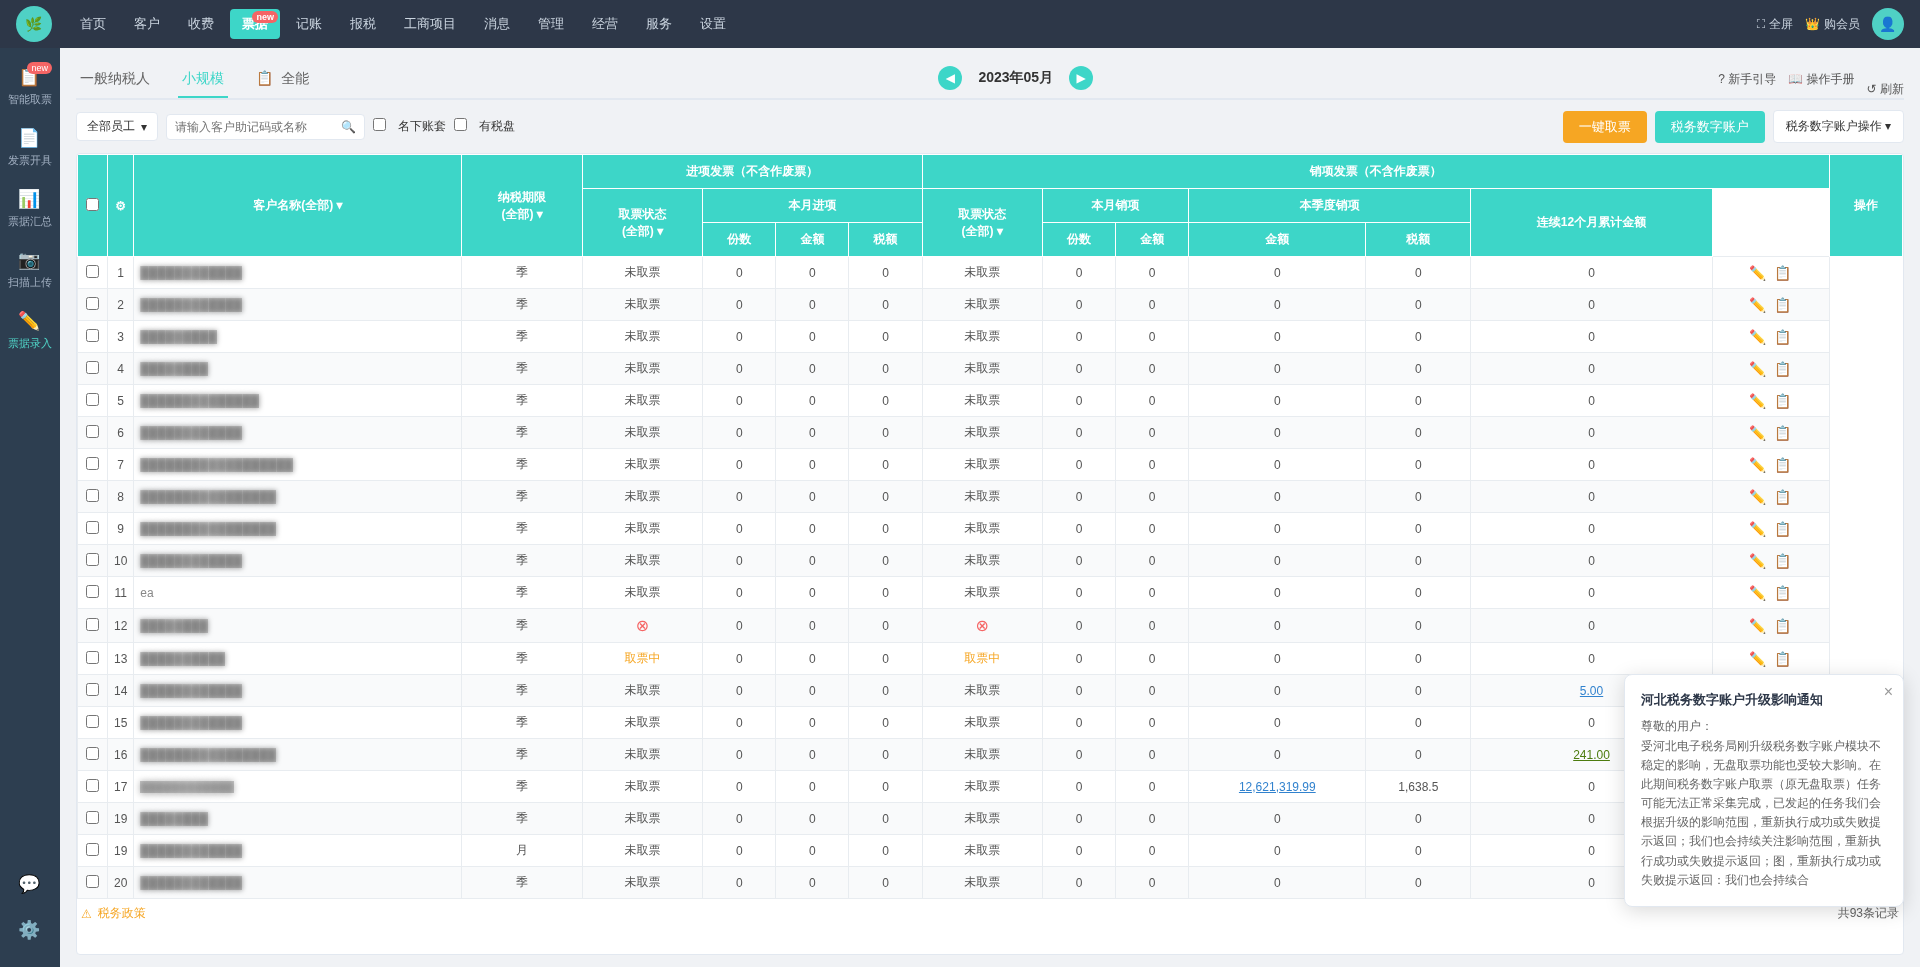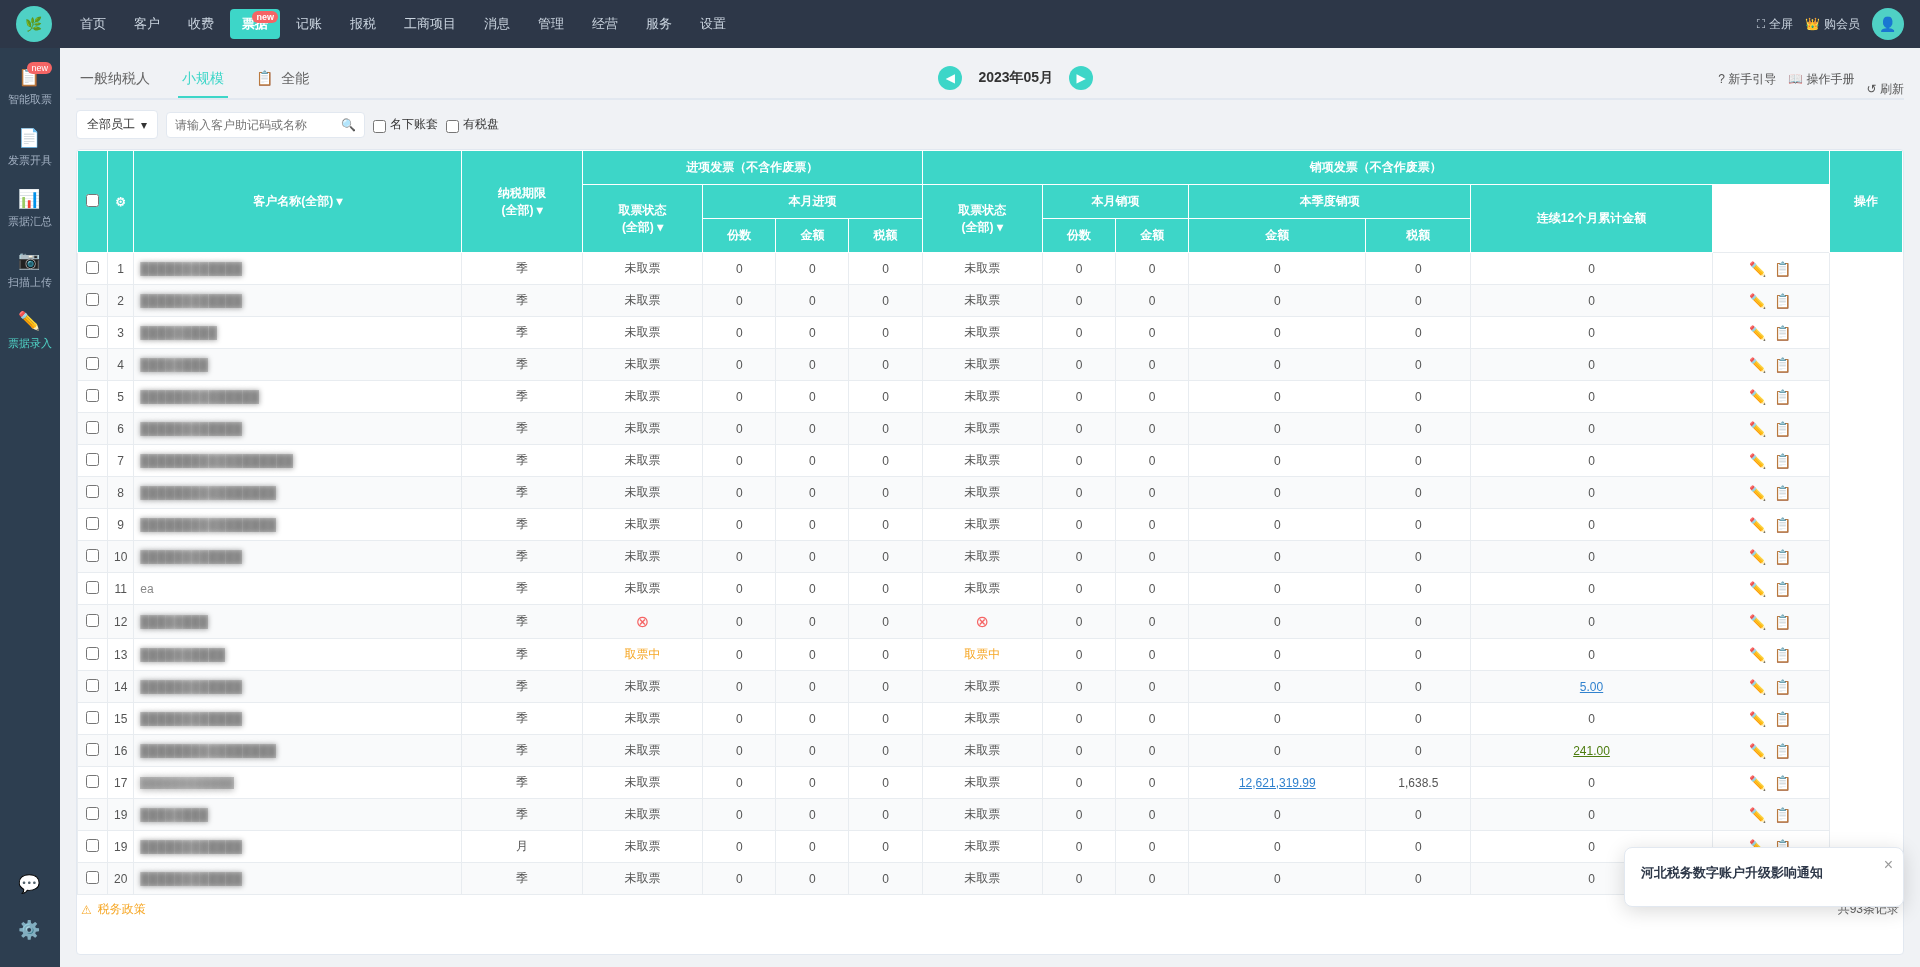--- a/index.html
+++ b/index.html
@@ -160,21 +160,21 @@
       border: 1px solid #e2e8f0;
       border-radius: 4px;
       background: white;
       padding: 5px 8px;
       gap: 6px;
     }
     .search-input-wrap input {
       border: none; outline: none; font-size: 12px; width: 160px;
     }
     .checkbox-label {
-      display: flex; align-items: flex-end; gap: 4px;
+      display: flex; align-items: flex-start; gap: 12px;
       cursor: pointer; font-size: 12px;
     }
     .month-nav-btn {
       width: 24px; height: 24px;
       background: #3dd6c8;
       border-radius: 50%;
       display: flex; align-items: center; justify-content: center;
       cursor: pointer;
       color: white; font-size: 12px;
       border: none;
@@ -400,20 +400,25 @@
         <span style="cursor:pointer;">🔍</span>
       </div>
       <label class="checkbox-label">
         <input type="checkbox" style="">
         <span>名下账套</span>
       </label>
       <label class="checkbox-label">
         <input type="checkbox" style="">
         <span>有税盘</span>
       </label>
+    </div>
+    <div class="toolbar-right">
+      <button class="btn-orange">一键取票</button>
+      <button class="btn-teal">税务数字账户</button>
+      <button class="btn-outline">税务数字账户操作 ▾</button>
     </div>
   </div>
 
   <div class="table-wrap">
     <table>
       <thead>
         <tr>
           <th rowspan="3" style="width:30px;"><input type="checkbox" style=""></th>
           <th rowspan="3" style="width:24px;">⚙</th>
           <th rowspan="3" style="min-width:160px;">客户名称(全部) ▾</th>
@@ -849,13 +854,17 @@
       <span style="cursor:pointer;">税务政策</span>
       <span style="flex:1;"></span>
       <span style="color:#666;">共93条记录</span>
     </div>
   </div>
 </main>
 
 <div class="notification-popup">
   <div class="notification-close">×</div>
   <div class="notification-title">河北税务数字账户升级影响通知</div>
+  <div class="notification-content">
+    尊敬的用户：<br>
+    受河北电子税务局刚升级税务数字账户模块不稳定的影响，无盘取票功能也受较大影响。在此期间税务数字账户取票（原无盘取票）任务可能无法正常采集完成，已发起的任务我们会根据升级的影响范围，重新执行成功或失败提示返回；我们也会持续关注影响范围，重新执行成功或失败提示返回；图，重新执行成功或失败提示返回：我们也会持续合
+  </div>
 </div>
 
 </body></html>

